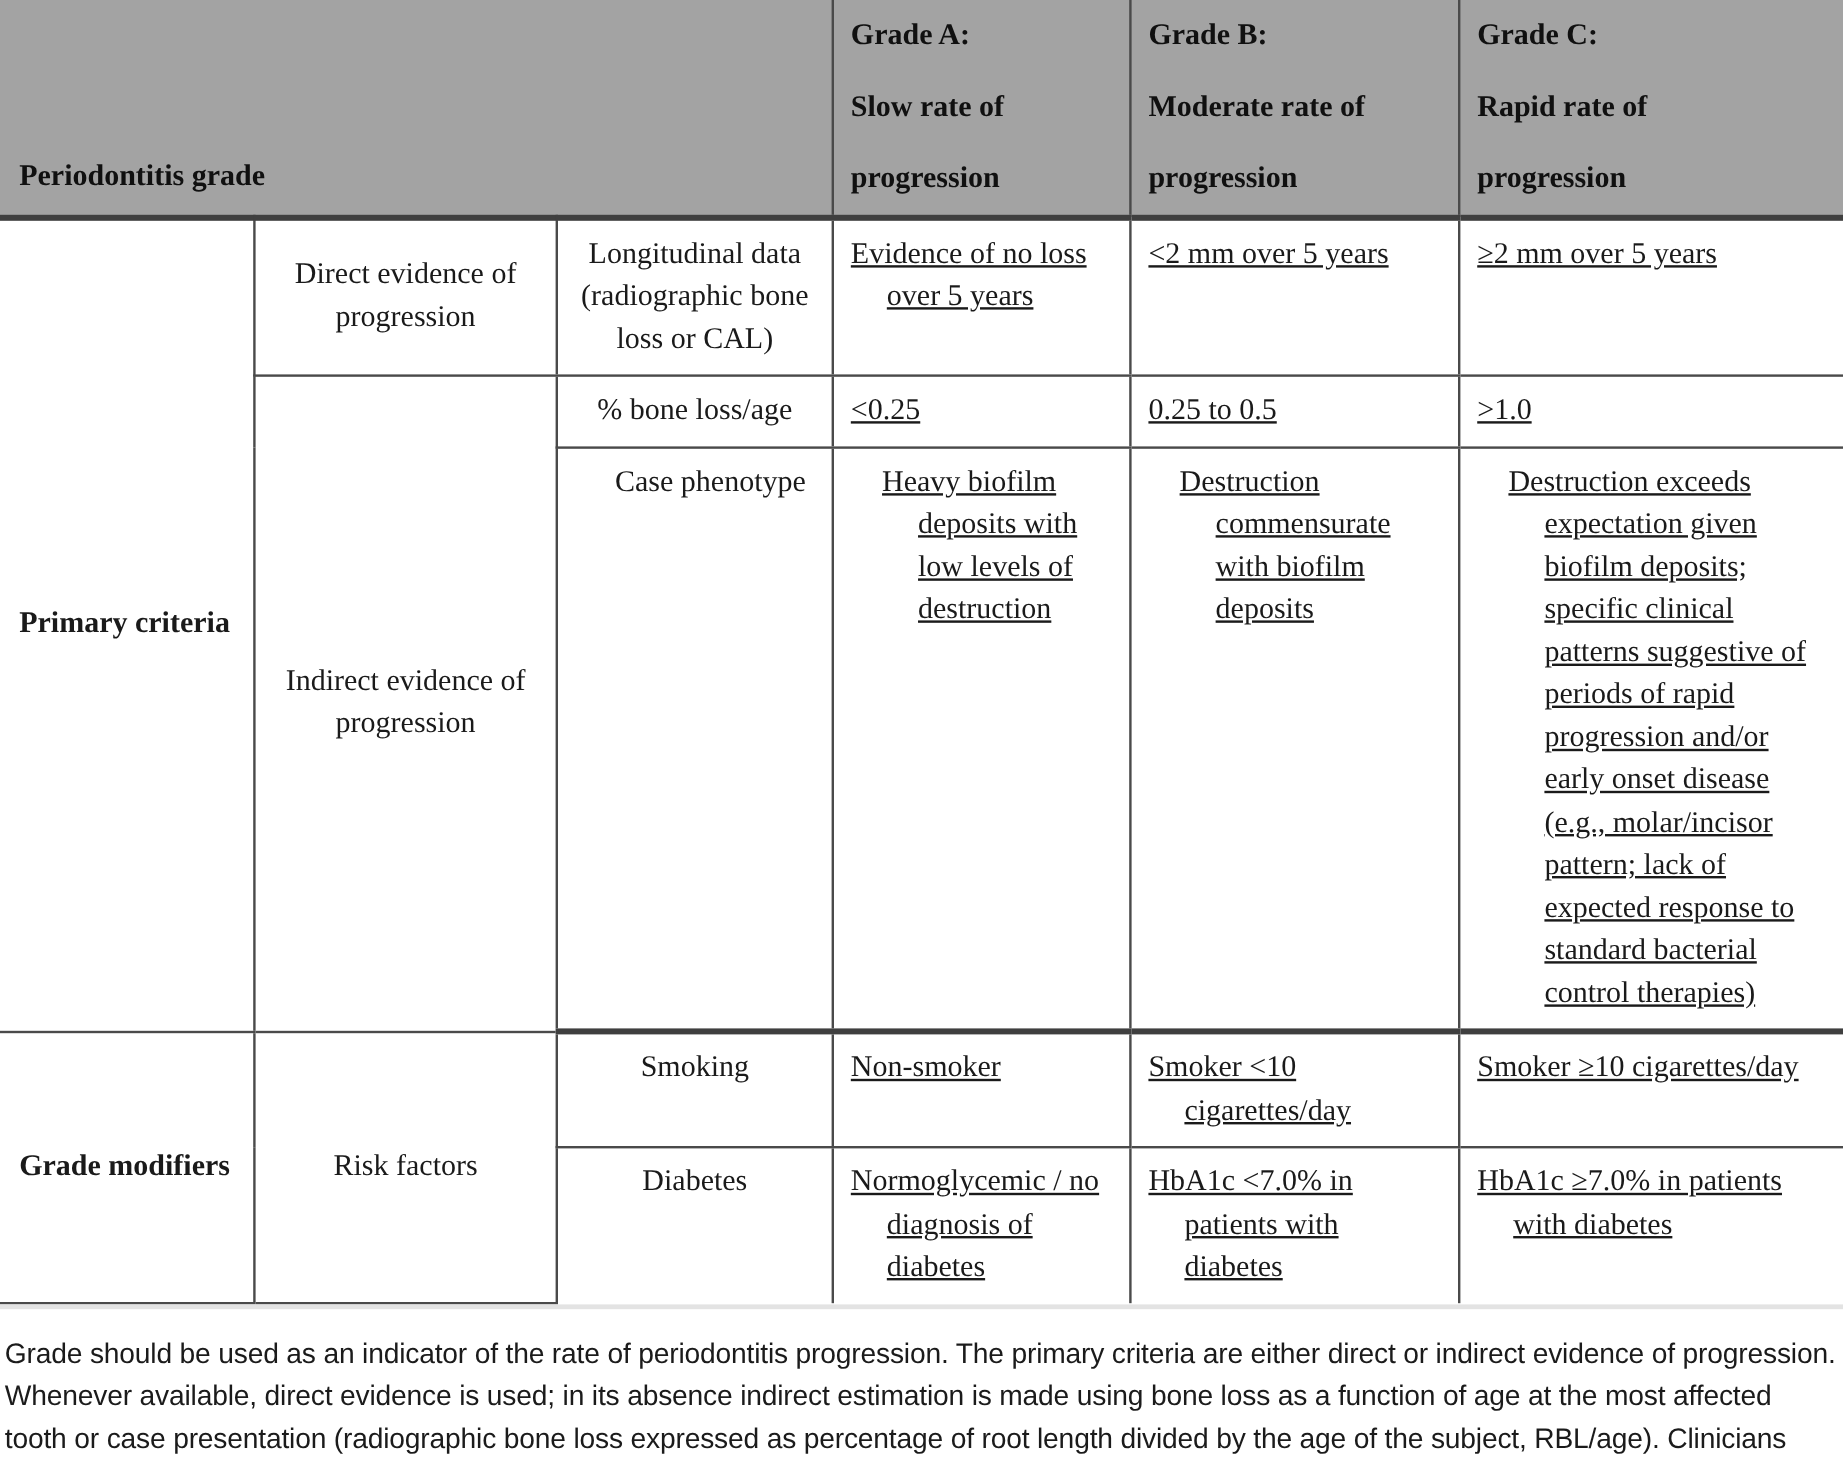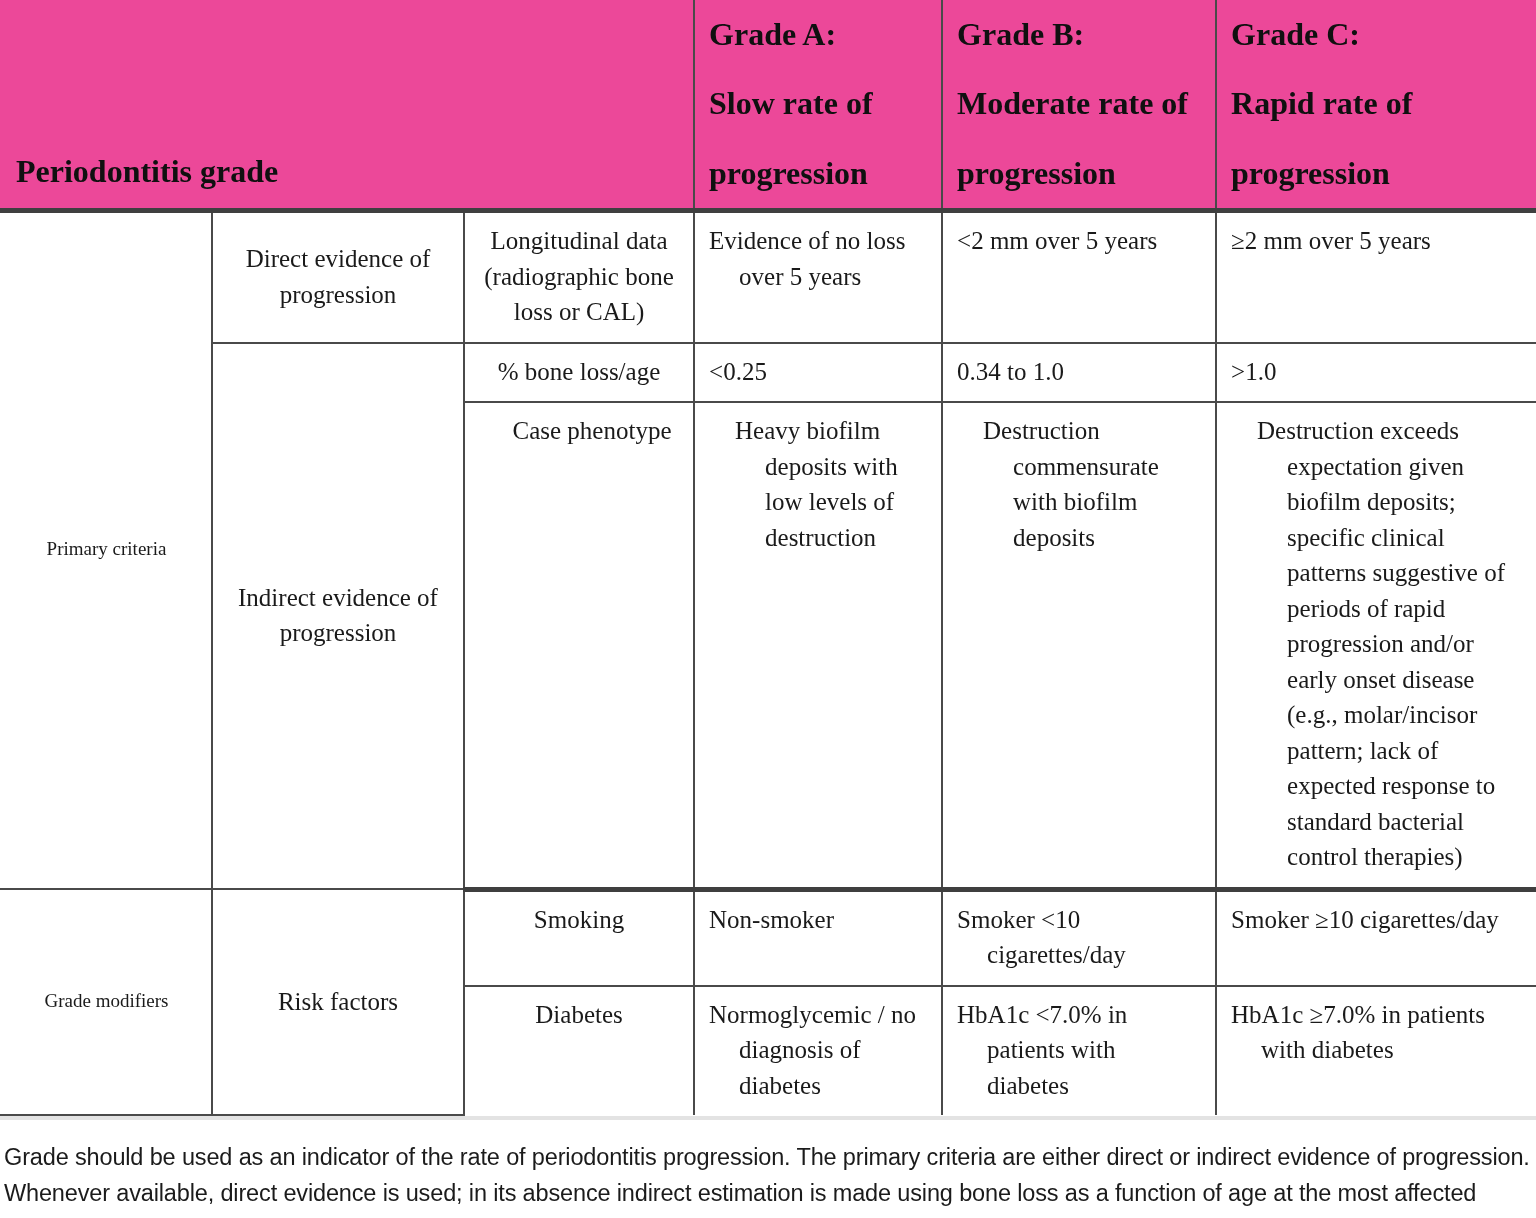--- a/index.html
+++ b/index.html
@@ -30,24 +30,24 @@
   
   col.c1 { width: 212px; }
   col.c2 { width: 252px; }
   col.c3 { width: 230px; }
   col.c4 { width: 248px; }
   col.c5 { width: 274px; }
   col.c6 { width: 320px; }
 
   
   thead th {
-    background: #ec4899;
+    background: #a3a3a3;
     font-family: "Liberation Serif", "DejaVu Serif", serif;
     font-weight: bold;
-    font-size: 32px;
+    font-size: 25px;
     line-height: 1.42;
     text-align: left;
     vertical-align: bottom;
     padding: 10px 14px 12px 14px;
     border-bottom: 5px solid #3f3f3f;
     color: #101010;
   }
   thead th.hdr-label {
     vertical-align: bottom;
     padding-left: 16px;
@@ -72,43 +72,44 @@
     color: #1a1a1a;
   }
   tbody td.vline { border-left: 2px solid #4a4a4a; }
 
   
   tbody tr.sect-end > td { border-bottom: 5px solid #3f3f3f; padding-left: 40px; }
   tbody tr.last-row > td { border-bottom: none; }
 
   
   td.rowgroup {
-    font-weight: normal;
-    text-align: center;
+    font-weight: bold;
+    text-align: left;
     vertical-align: middle;
     padding-left: 16px;
-    font-size: 19px;
+    font-size: 25px;
   }
 
   
   td.criteria {
     text-align: center;
     vertical-align: middle;
     padding-left: 18px;
     padding-right: 18px;
     margin-left: 48px;
   }
 
   
   td.subcrit { text-align: center; }
   td.subcrit.center { text-align: center; }
 
   
   td.val {
     text-align: left;
+    text-decoration: underline;
   }
   td.val .hang {
     display: block;
     padding-left: 30px;
     text-indent: -30px;
   }
   td.val.flush .hang { padding-left: 0; text-indent: 0; }
 
   
   .table-bottom-rule {
@@ -193,21 +194,21 @@
       <tr>
         <td class="criteria vline" rowspan="2">Indirect evidence of progression</td>
 
         <td class="subcrit vline">% bone loss/age</td>
 
         <td class="val flush vline">
           <span class="hang">&lt;0.25</span>
         </td>
 
         <td class="val flush vline">
-          <span class="hang">0.34 to 1.0</span>
+          <span class="hang">0.25 to 0.5</span>
         </td>
 
         <td class="val flush vline">
           <span class="hang">&gt;1.0</span>
         </td>
       </tr>
 
       <tr class="sect-end">
         <td class="subcrit vline">Case phenotype</td>
 

